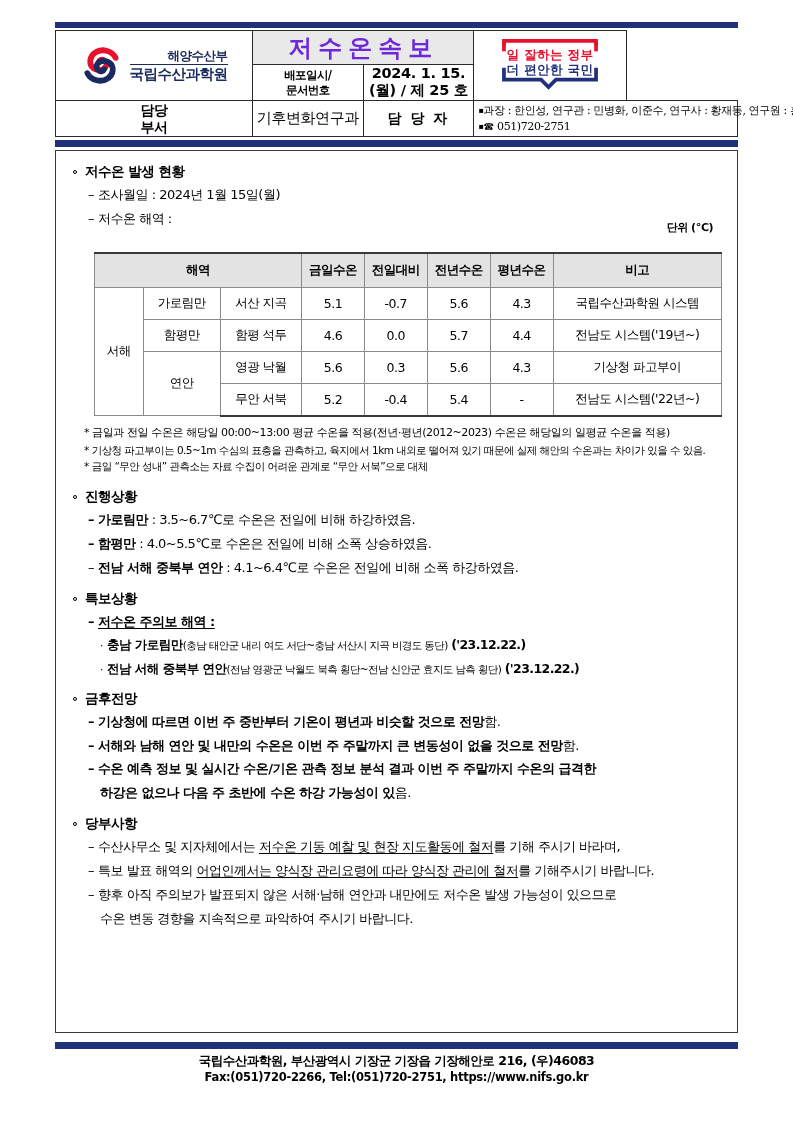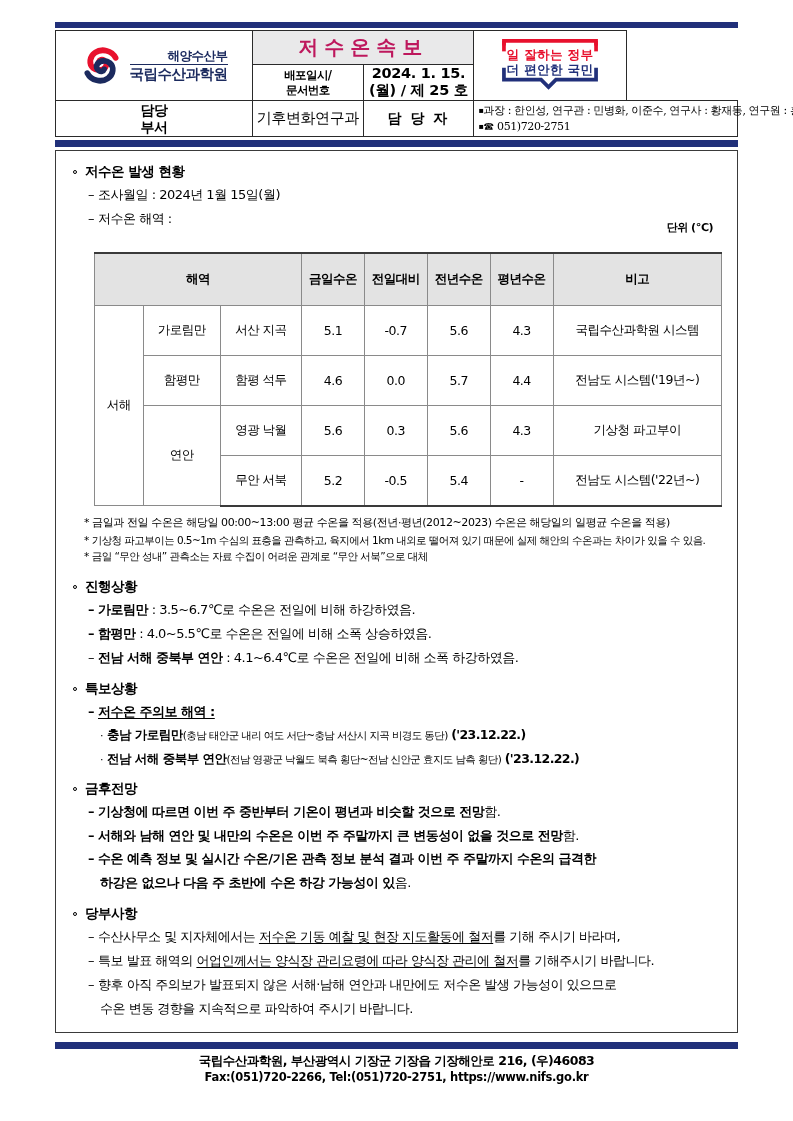--- a/index.html
+++ b/index.html
@@ -81,23 +81,23 @@
     display: block;
     padding-top: 1px;
   }
 
   .cell-title {
     background: #e9e9ea;
     text-align: center;
     height: 33px;
   }
   .doc-title {
-    font-size: 20px;
-    font-weight: 700;
-    color: #be185d;
+    font-size: 24px;
+    font-weight: 700;
+    color: #6d28d9;
     letter-spacing: 6px;
     font-family: "DejaVu Sans", "Liberation Sans", sans-serif;
   }
   .cell-dlabel {
     width: 62px;
     text-align: center;
     font-size: 11.5px;
     font-weight: 700;
     line-height: 1.22;
     letter-spacing: -0.6px;
@@ -235,21 +235,21 @@
     border-collapse: collapse;
     table-layout: fixed;
     margin: 2px 0 2px 24px;
     width: 628px;
     font-size: 12.5px;
   }
   .data-table th, .data-table td {
     border: 1px solid #8a8a8a;
     text-align: center;
     height: 23px;
-    padding: 13px 2px;
+    padding: 4px 2px;
     letter-spacing: -0.5px;
     font-weight: 400;
   }
   .data-table thead th {
     background: #e3e3e3;
     font-weight: 700;
     font-size: 12.5px;
     height: 25px;
   }
   .data-table tr.top-edge th { border-top: 2.2px solid #3a3a3a; }
@@ -446,21 +446,21 @@
             <td>영광 낙월</td>
             <td>5.6</td>
             <td>0.3</td>
             <td>5.6</td>
             <td>4.3</td>
             <td>기상청 파고부이</td>
           </tr>
           <tr class="bottom-edge">
             <td>무안 서북</td>
             <td>5.2</td>
-            <td>-0.5</td>
+            <td>-0.4</td>
             <td>5.4</td>
             <td>-</td>
             <td>전남도 시스템('22년~)</td>
           </tr>
         </tbody>
       </table>
 
       <div class="notes">
         <div class="note n1">
           <span class="star">*</span><span>금일과 전일 수온은 해당일 00:00~13:00 평균 수온을 적용(전년·평년(2012~2023) 수온은 해당일의 일평균 수온을 적용)</span>

